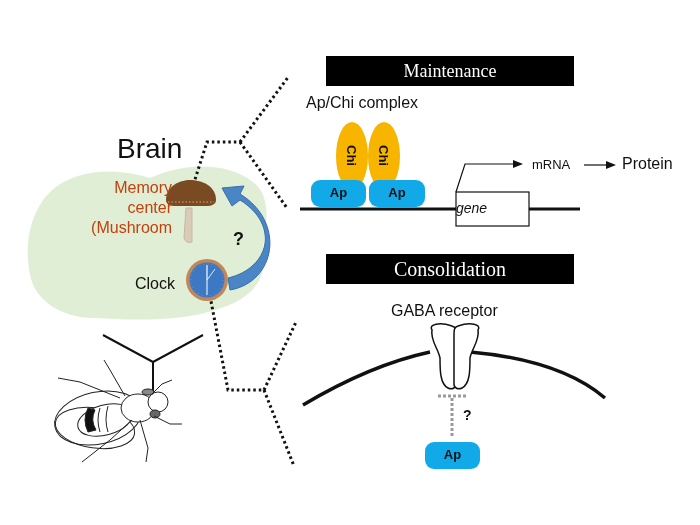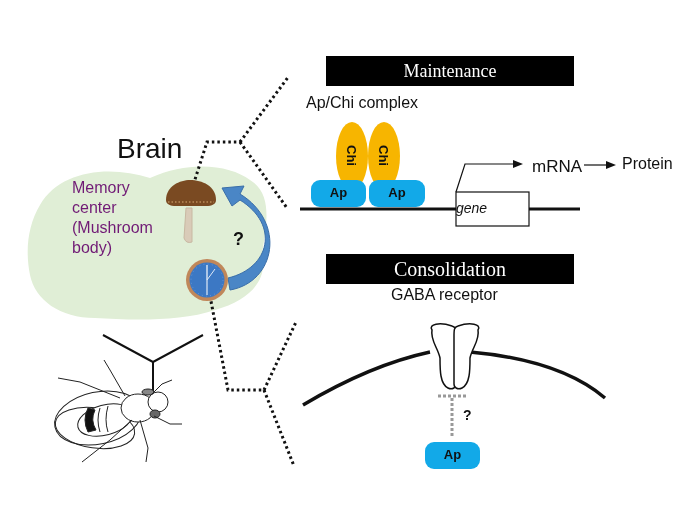--- a/index.html
+++ b/index.html
@@ -100,47 +100,47 @@
   <g stroke="#999" stroke-width="3" stroke-dasharray="3,2" fill="none">
     <line x1="438" y1="396" x2="468" y2="396"></line>
     <line x1="452" y1="398" x2="452" y2="437"></line>
   </g>
 
   <rect x="425" y="442" width="55" height="27" rx="9" fill="#12a9e8"></rect>
 </svg>
 
 <div class="lbl" style="left:117px; top:133px; font-size:28px;">Brain</div>
 
-<div style="position:absolute; left:72px; top:178px; width:100px; text-align:left; font-size:16px; line-height:20px; color:#701a75;">
+<div style="position:absolute; left:72px; top:178px; width:100px; text-align:right; font-size:16px; line-height:20px; color:#c2410c;">
   <div>Memory</div>
   <div>center</div>
   <div>(Mushroom</div>
-  <div>body)</div>
 </div>
 
 <div style="position:absolute; left:120px; top:273px; width:70px; text-align:center; font-size:16px; line-height:21px; color:#111;">
+  <div>Clock</div>
 </div>
 
 <div class="lbl" style="left:233px; top:229px; font-size:18px; font-weight:bold;">?</div>
 
 <div class="banner" style="left:326px; top:56px; width:248px; height:30px; line-height:30px; font-size:18px;">Maintenance</div>
 
 <div class="lbl" style="left:306px; top:94px; font-size:16px;text-align:center;">Ap/Chi complex</div>
 
 <div class="lbl" style="left:341px; top:148px; font-size:13px; font-weight:bold; transform:rotate(90deg); transform-origin:center;">Chi</div>
 <div class="lbl" style="left:373px; top:148px; font-size:13px; font-weight:bold; transform:rotate(90deg); transform-origin:center;">Chi</div>
 
 <div class="lbl" style="left:311px; top:185px; width:55px; text-align:center; font-size:13px; font-weight:bold;">Ap</div>
 <div class="lbl" style="left:369px; top:185px; width:56px; text-align:center; font-size:13px; font-weight:bold;">Ap</div>
 
 <div class="lbl" style="left:456px; top:200px; width:73px; font-size:14px; font-style:italic;">gene</div>
 
-<div class="lbl" style="left:532px; top:157px; font-size:17px;">mRNA</div>
+<div class="lbl" style="left:532px; top:157px; font-size:13px;">mRNA</div>
 
 <div class="lbl" style="left:622px; top:155px; font-size:16px;">Protein</div>
 
 <div class="banner" style="left:326px; top:254px; width:248px; height:30px; line-height:30px; font-size:20px;">Consolidation</div>
 
-<div class="lbl" style="left:391px; top:286px; font-size:16px;">GABA receptor</div>
+<div class="lbl" style="left:391px; top:302px; font-size:16px;">GABA receptor</div>
 
 <div class="lbl" style="left:463px; top:407px; font-size:14px; font-weight:bold;">?</div>
 
 <div class="lbl" style="left:425px; top:447px; width:55px; text-align:center; font-size:13px; font-weight:bold;">Ap</div>
 
 </body></html>

